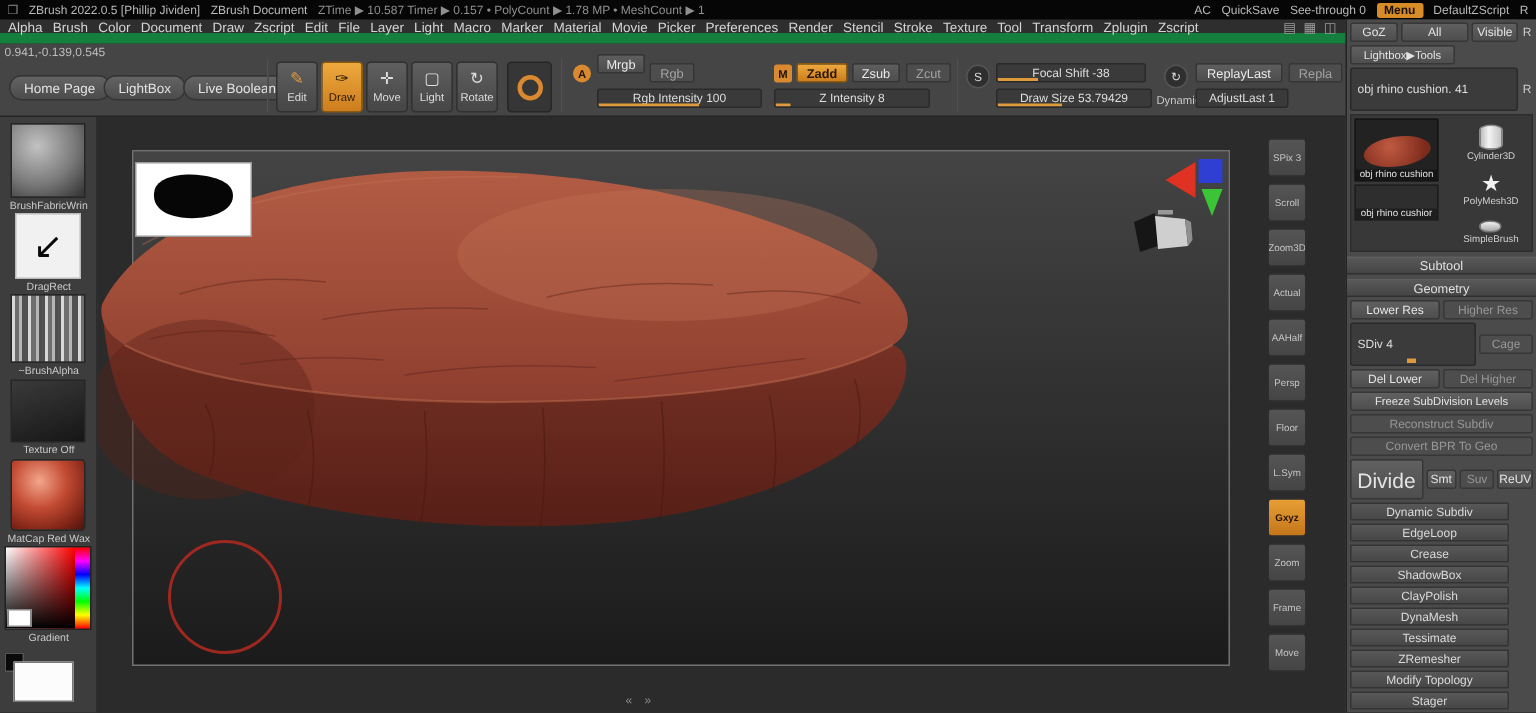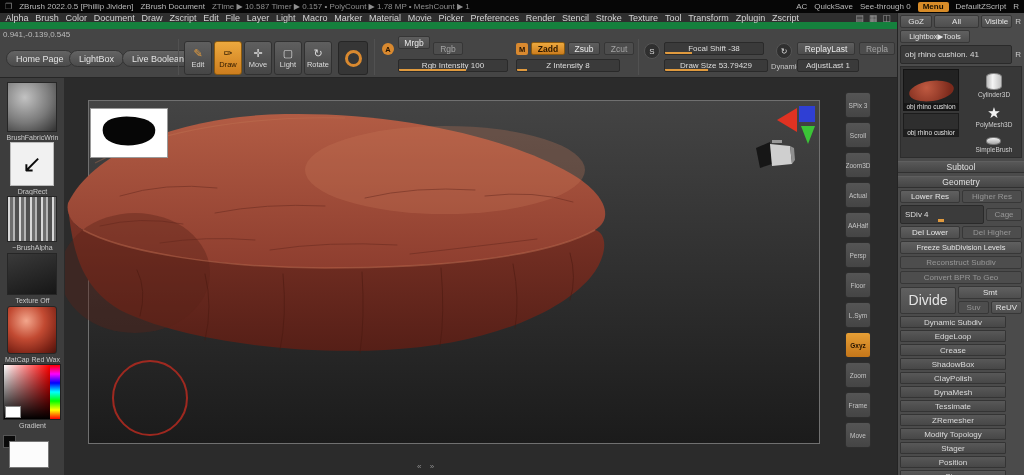--- a/index.html
+++ b/index.html
@@ -69,37 +69,37 @@
   .strip-item{width:26px;height:26px;background:linear-gradient(#555,#454545);border:1px solid #2e2e2e;border-radius:3px;color:#c5c5c5;font-size:6.5px;display:flex;align-items:center;justify-content:center;text-align:center;overflow:hidden}
   .strip-item.orange{background:linear-gradient(#e79f35,#c4761a);color:#241300;font-weight:bold}
 
   
   .panel{position:absolute;left:897px;top:13px;width:127px;height:462px;background:#4b4b4b;border-left:1px solid #242424;font-size:8px;z-index:30}
   .prow{display:flex;gap:2px;margin:2px 2px 0 2px;align-items:center}
   .pbtn{background:linear-gradient(#606060,#4e4e4e);border:1px solid #373737;border-radius:2px;color:#e4e4e4;height:13px;display:flex;align-items:center;justify-content:center;padding:0 2px;font-size:8px;white-space:nowrap;overflow:hidden}
   .pbtn.dim{color:#979797;background:#4d4d4d}
   .grow{flex:1}
   .r-label{color:#c9c9c9;font-size:8px;padding:0 1px}
-  .pslider{position:relative;background:#3b3b3b;border:1px solid #2a2a2a;border-radius:2px;height:19px;display:flex;align-items:center;padding-left:4px;color:#ddd;overflow:hidden}
+  .pslider{position:relative;background:#3b3b3b;border:1px solid #2a2a2a;border-radius:2px;height:29px;display:flex;align-items:center;padding-left:4px;color:#ddd;overflow:hidden}
   .pmark{position:absolute;bottom:1px;width:6px;height:3px;background:#e09a3e}
   .toolarea{margin:2px;background:#383838;border:1px solid #2d2d2d;height:92px;position:relative}
   .bigthumb{position:absolute;left:2px;top:2px;width:56px;height:42px;background:#222;border:1px solid #141414;overflow:hidden}
   .bigthumb .cush{position:absolute;left:5px;top:11px;width:45px;height:20px;border-radius:50%;background:radial-gradient(circle at 40% 30%,#c05a41,#7c2a1c 80%);transform:rotate(-8deg)}
   .thumb-label{position:absolute;left:0;bottom:0;width:100%;text-align:center;font-size:6.5px;color:#e0e0e0;background:rgba(0,0,0,.35);white-space:nowrap;overflow:hidden}
   .histthumb{position:absolute;left:2px;top:46px;width:56px;height:24px;background:#2e2e2e;border:1px solid #1c1c1c}
   .tcol{position:absolute;left:62px;top:0;width:62px;height:92px;display:flex;flex-direction:column;align-items:center;justify-content:space-around;padding:2px 0}
   .tcol .titem{display:flex;flex-direction:column;align-items:center;gap:1px}
   .tcol .tlabel{font-size:6.5px;color:#cfcfcf;white-space:nowrap}
   .cyl{width:16px;height:17px;background:linear-gradient(90deg,#bdbdbd,#f4f4f4 40%,#c4c4c4);border-radius:50%/22%;border:1px solid #8a8a8a}
   .star{font-size:15px;line-height:14px;color:#f2f2f2}
   .sbrush{width:15px;height:8px;background:linear-gradient(#f0f0f0,#a9a9a9);border-radius:45%;border:1px solid #777}
   .phead{height:12px;background:linear-gradient(#585858,#454545);border-top:1px solid #5f5f5f;border-bottom:1px solid #303030;display:flex;align-items:center;justify-content:center;font-size:8.5px;color:#e0e0e0;margin-top:3px}
   .gbar{height:12px;background:linear-gradient(#585858,#474747);border:1px solid #343434;border-radius:1px;display:flex;align-items:center;justify-content:center;font-size:8px;color:#dadada;margin:2px 18px 0 2px}
   .divide-big{height:27px;font-size:14px}
-  .dcol{display:flex;flex-direction:column;gap:2px;flex:1}
+  .dcol{display:flex;flex-direction:row;gap:2px;flex:1}
   .drow{display:flex;gap:2px}
 </style>
 </head>
 <body>
 
 <div class="titlebar">
   <span style="color:#8a8a8a">❒</span>
   <span>ZBrush 2022.0.5 [Phillip Jividen]</span>
   <span>ZBrush Document</span>
   <span class="dim">ZTime ▶ 10.587 Timer ▶ 0.157 • PolyCount ▶ 1.78 MP • MeshCount ▶ 1</span>

